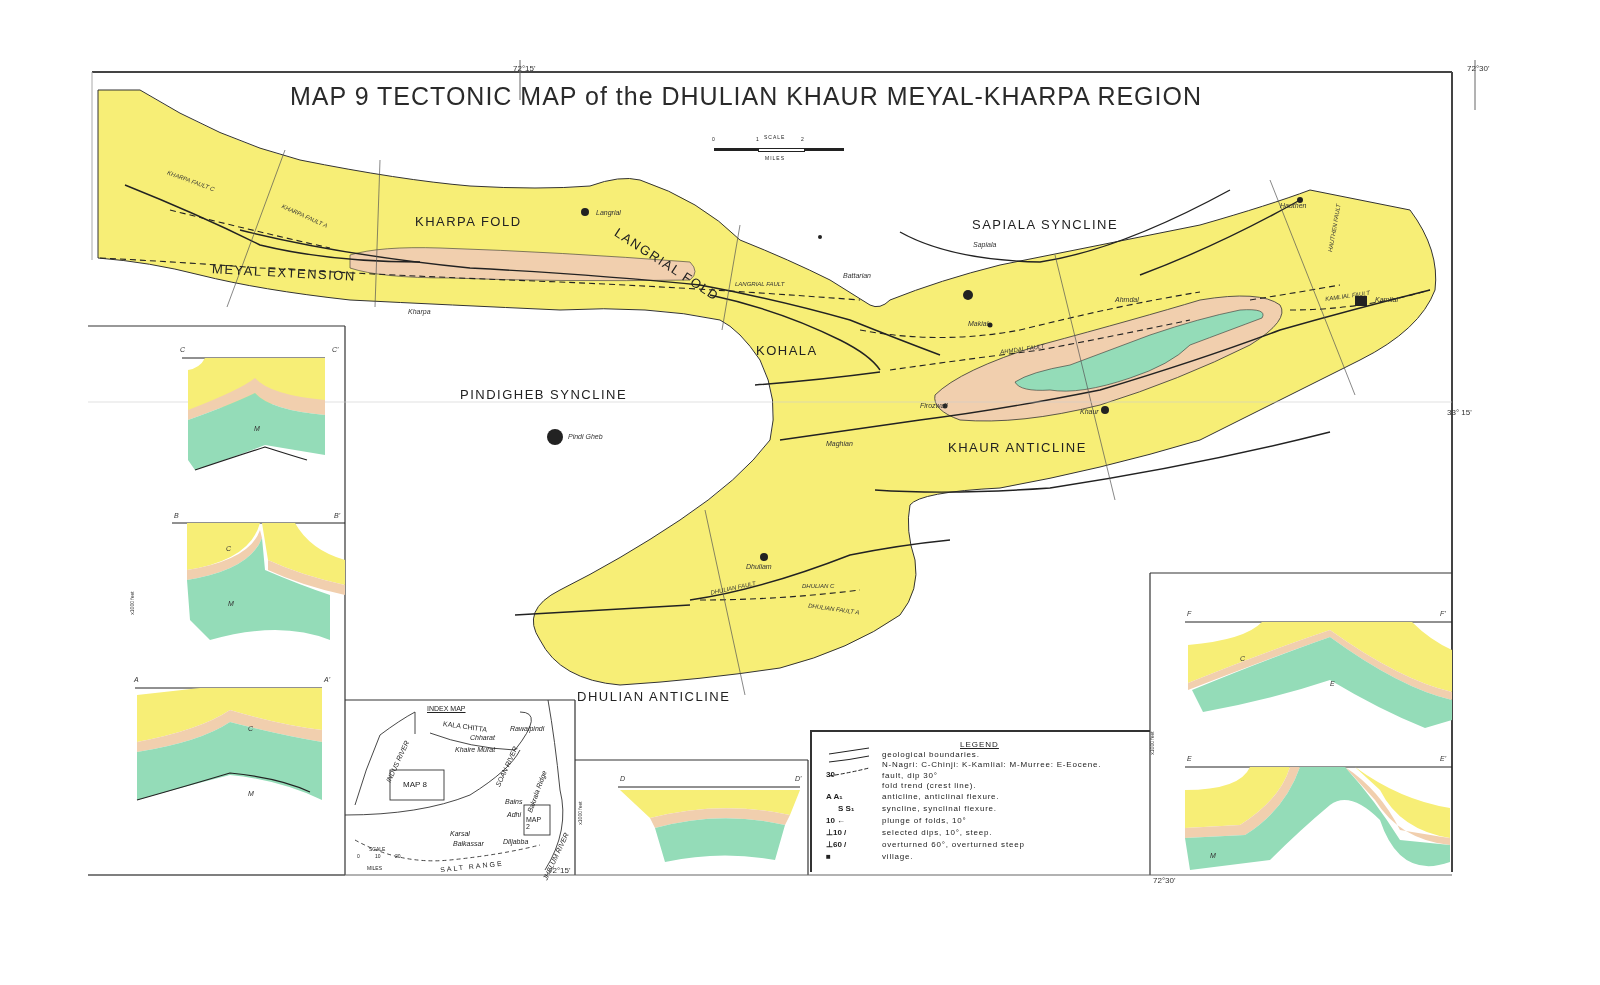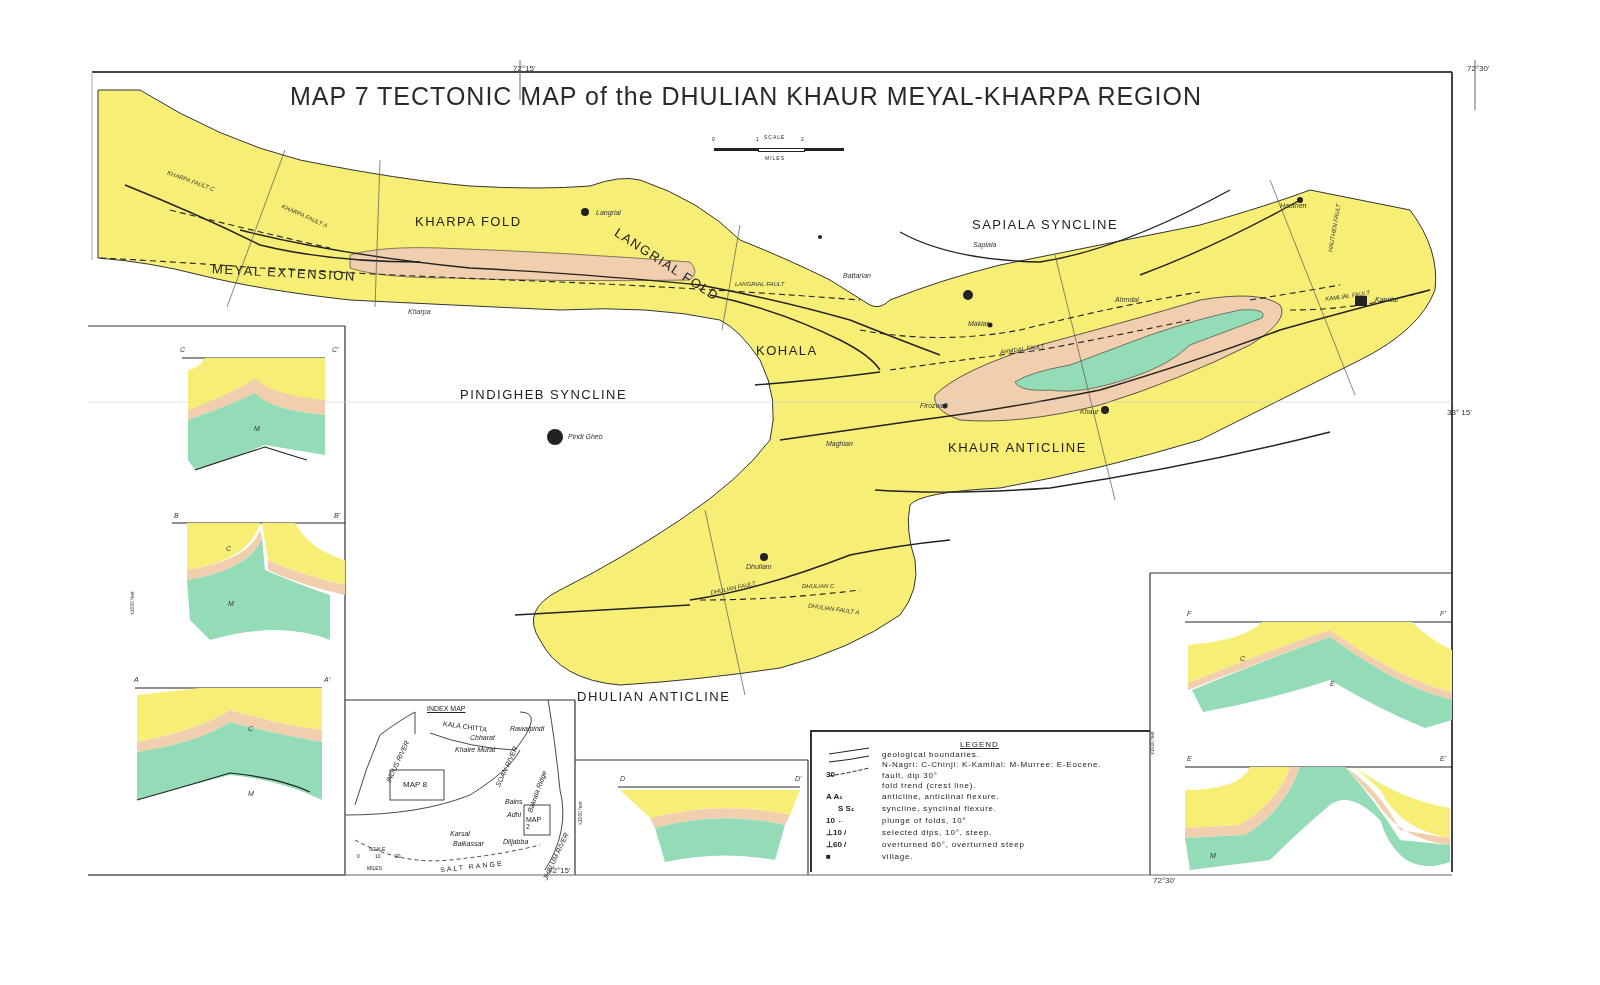--- a/index.html
+++ b/index.html
@@ -150,21 +150,21 @@
       <path d="M415,734 L415,712 Q400,720 380,735 Q365,770 355,805"></path>
       <path d="M430,733 Q470,748 515,750 Q545,712 520,712"></path>
       <path d="M345,815 Q420,815 470,795 Q510,770 520,750"></path>
       <path d="M548,700 Q555,740 560,790 Q570,830 545,870"></path>
       <rect x="390" y="770" width="54" height="30"></rect>
       <rect x="524" y="805" width="26" height="30"></rect>
       <path d="M355,840 Q400,865 450,860 Q500,855 540,845" stroke-dasharray="4,3"></path>
     </g>
   </svg>
 
-  <div class="title">MAP 7 TECTONIC MAP of the DHULIAN KHAUR MEYAL-KHARPA REGION</div>
+  <div class="title">MAP 9 TECTONIC MAP of the DHULIAN KHAUR MEYAL-KHARPA REGION</div>
 
   <div class="coord" style="left:513px;top:64px;">72°15'</div>
   <div class="coord" style="left:1467px;top:64px;">72°30'</div>
   <div class="coord" style="left:1447px;top:408px;">33° 15'</div>
   <div class="coord" style="left:1153px;top:876px;">72°30'</div>
   <div class="coord" style="left:548px;top:866px;">72°15'</div>
 
   <div class="scale">
     <div style="position:absolute;left:52px;top:-4px;font-size:5px;letter-spacing:1px;">SCALE</div>
     <div style="position:absolute;left:0;top:-2px;font-size:5px;">0</div>

